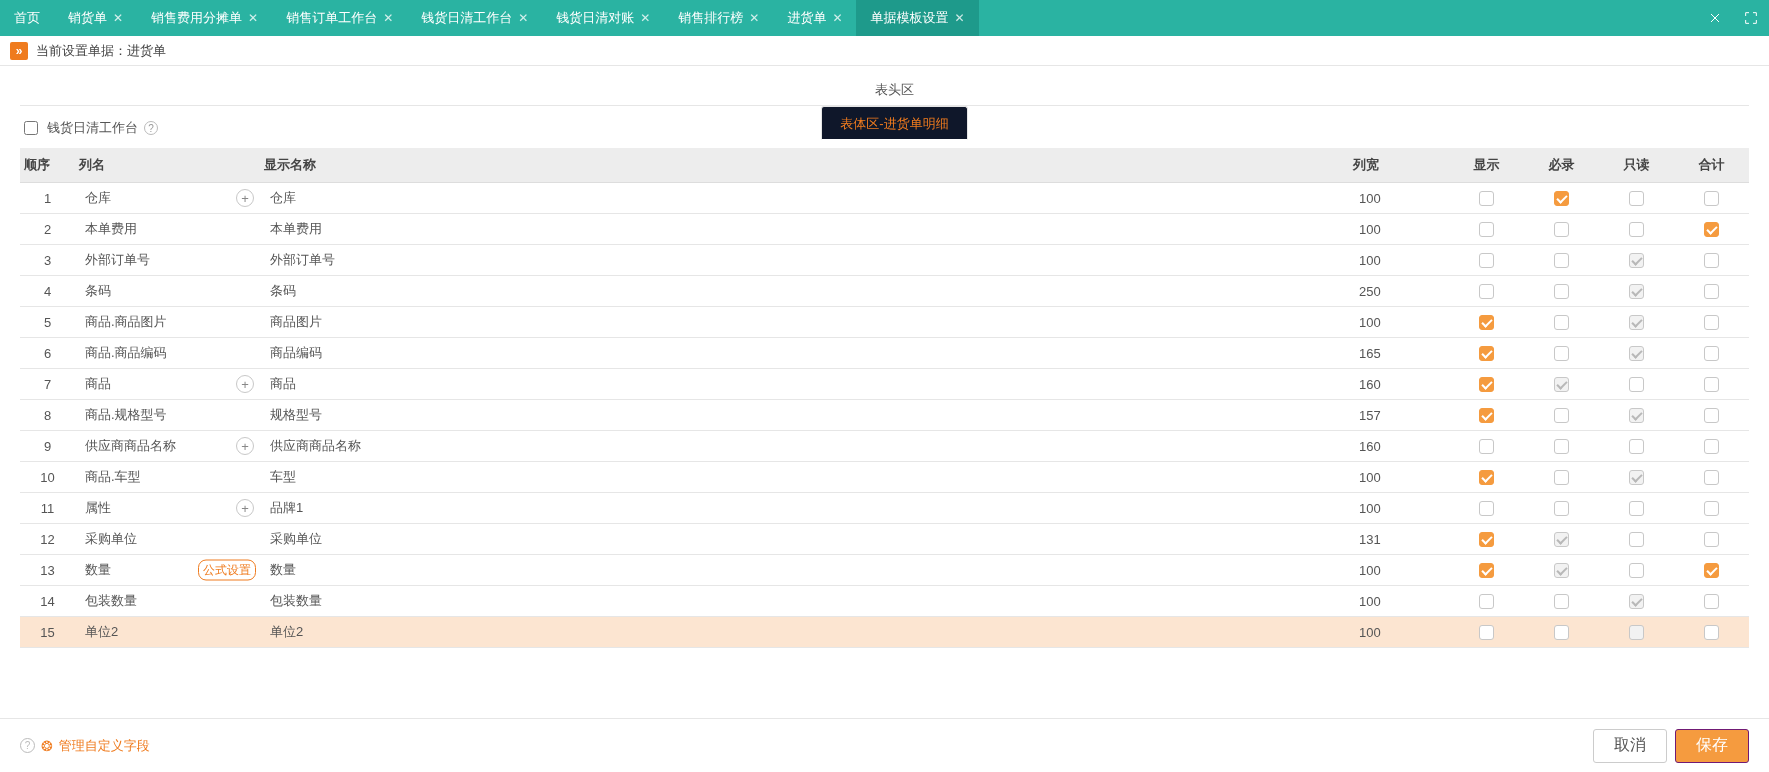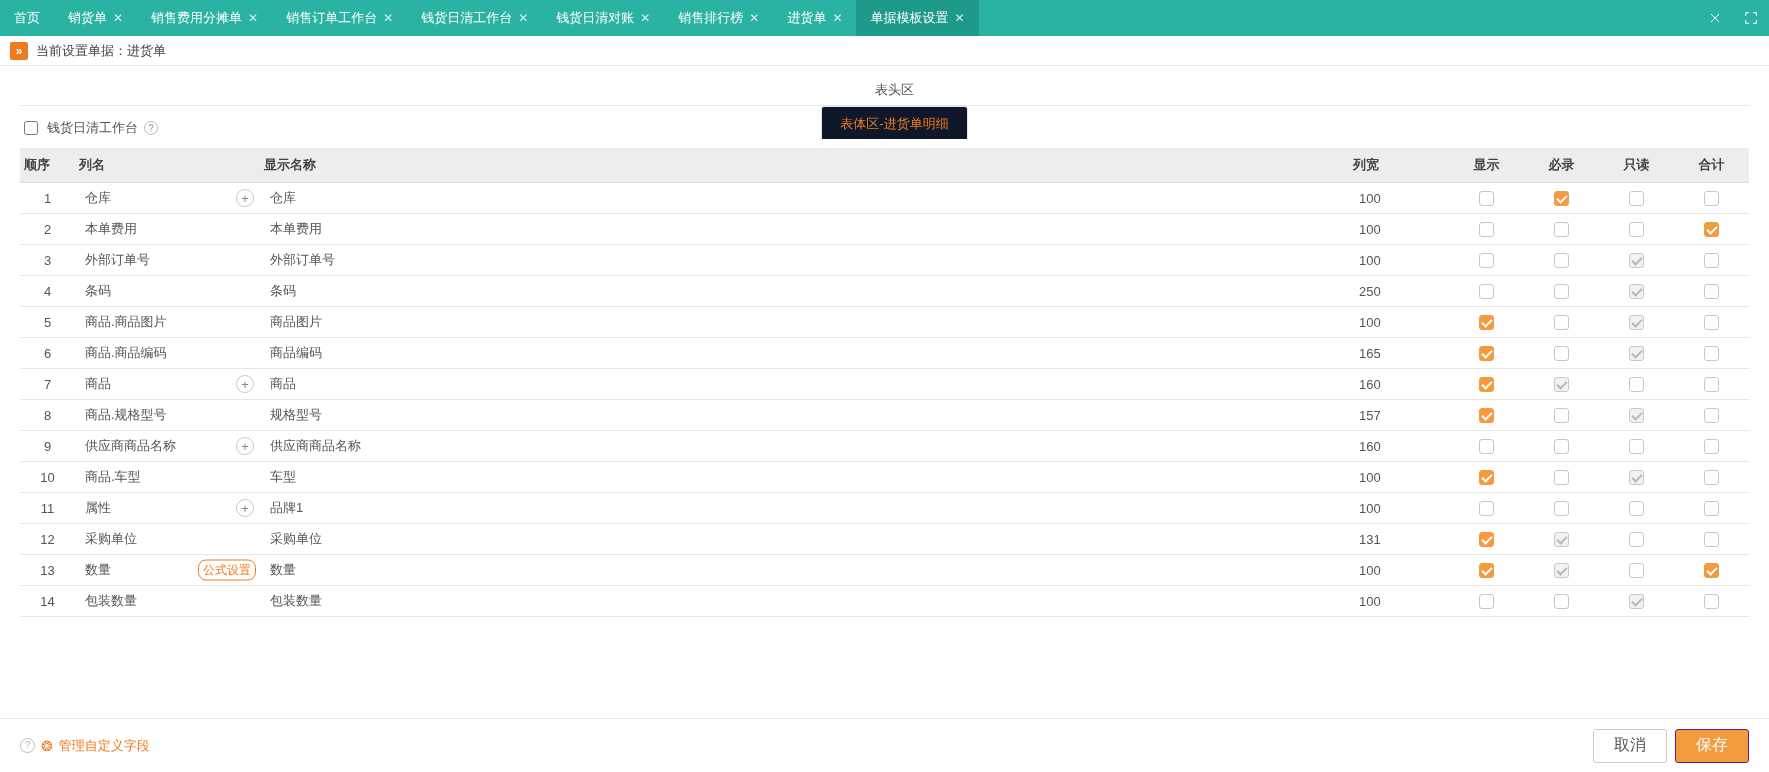--- a/index.html
+++ b/index.html
@@ -297,20 +297,30 @@
           <tr>
             <td class="col-seq">14</td>
             <td class="col-name"><span>包装数量</span></td>
             <td>包装数量</td>
             <td class="col-width">100</td>
             <td class="col-ck"><span class="ck"></span></td>
             <td class="col-ck"><span class="ck"></span></td>
             <td class="col-ck"><span class="ck checked disabled"></span></td>
             <td class="col-ck"><span class="ck"></span></td>
           </tr>
+          <tr class="hl">
+            <td class="col-seq">15</td>
+            <td class="col-name"><span>单位2</span></td>
+            <td>单位2</td>
+            <td class="col-width">100</td>
+            <td class="col-ck"><span class="ck"></span></td>
+            <td class="col-ck"><span class="ck"></span></td>
+            <td class="col-ck"><span class="ck disabled"></span></td>
+            <td class="col-ck"><span class="ck"></span></td>
+          </tr>
         </tbody>
     </table>
   </div>
 
   <div class="footer">
     <div class="left">
       <span class="qmark2">?</span>
       <span class="gear">❂</span>
       <a href="#" style="color:var(--orange);text-decoration:none">管理自定义字段</a>
     </div>

